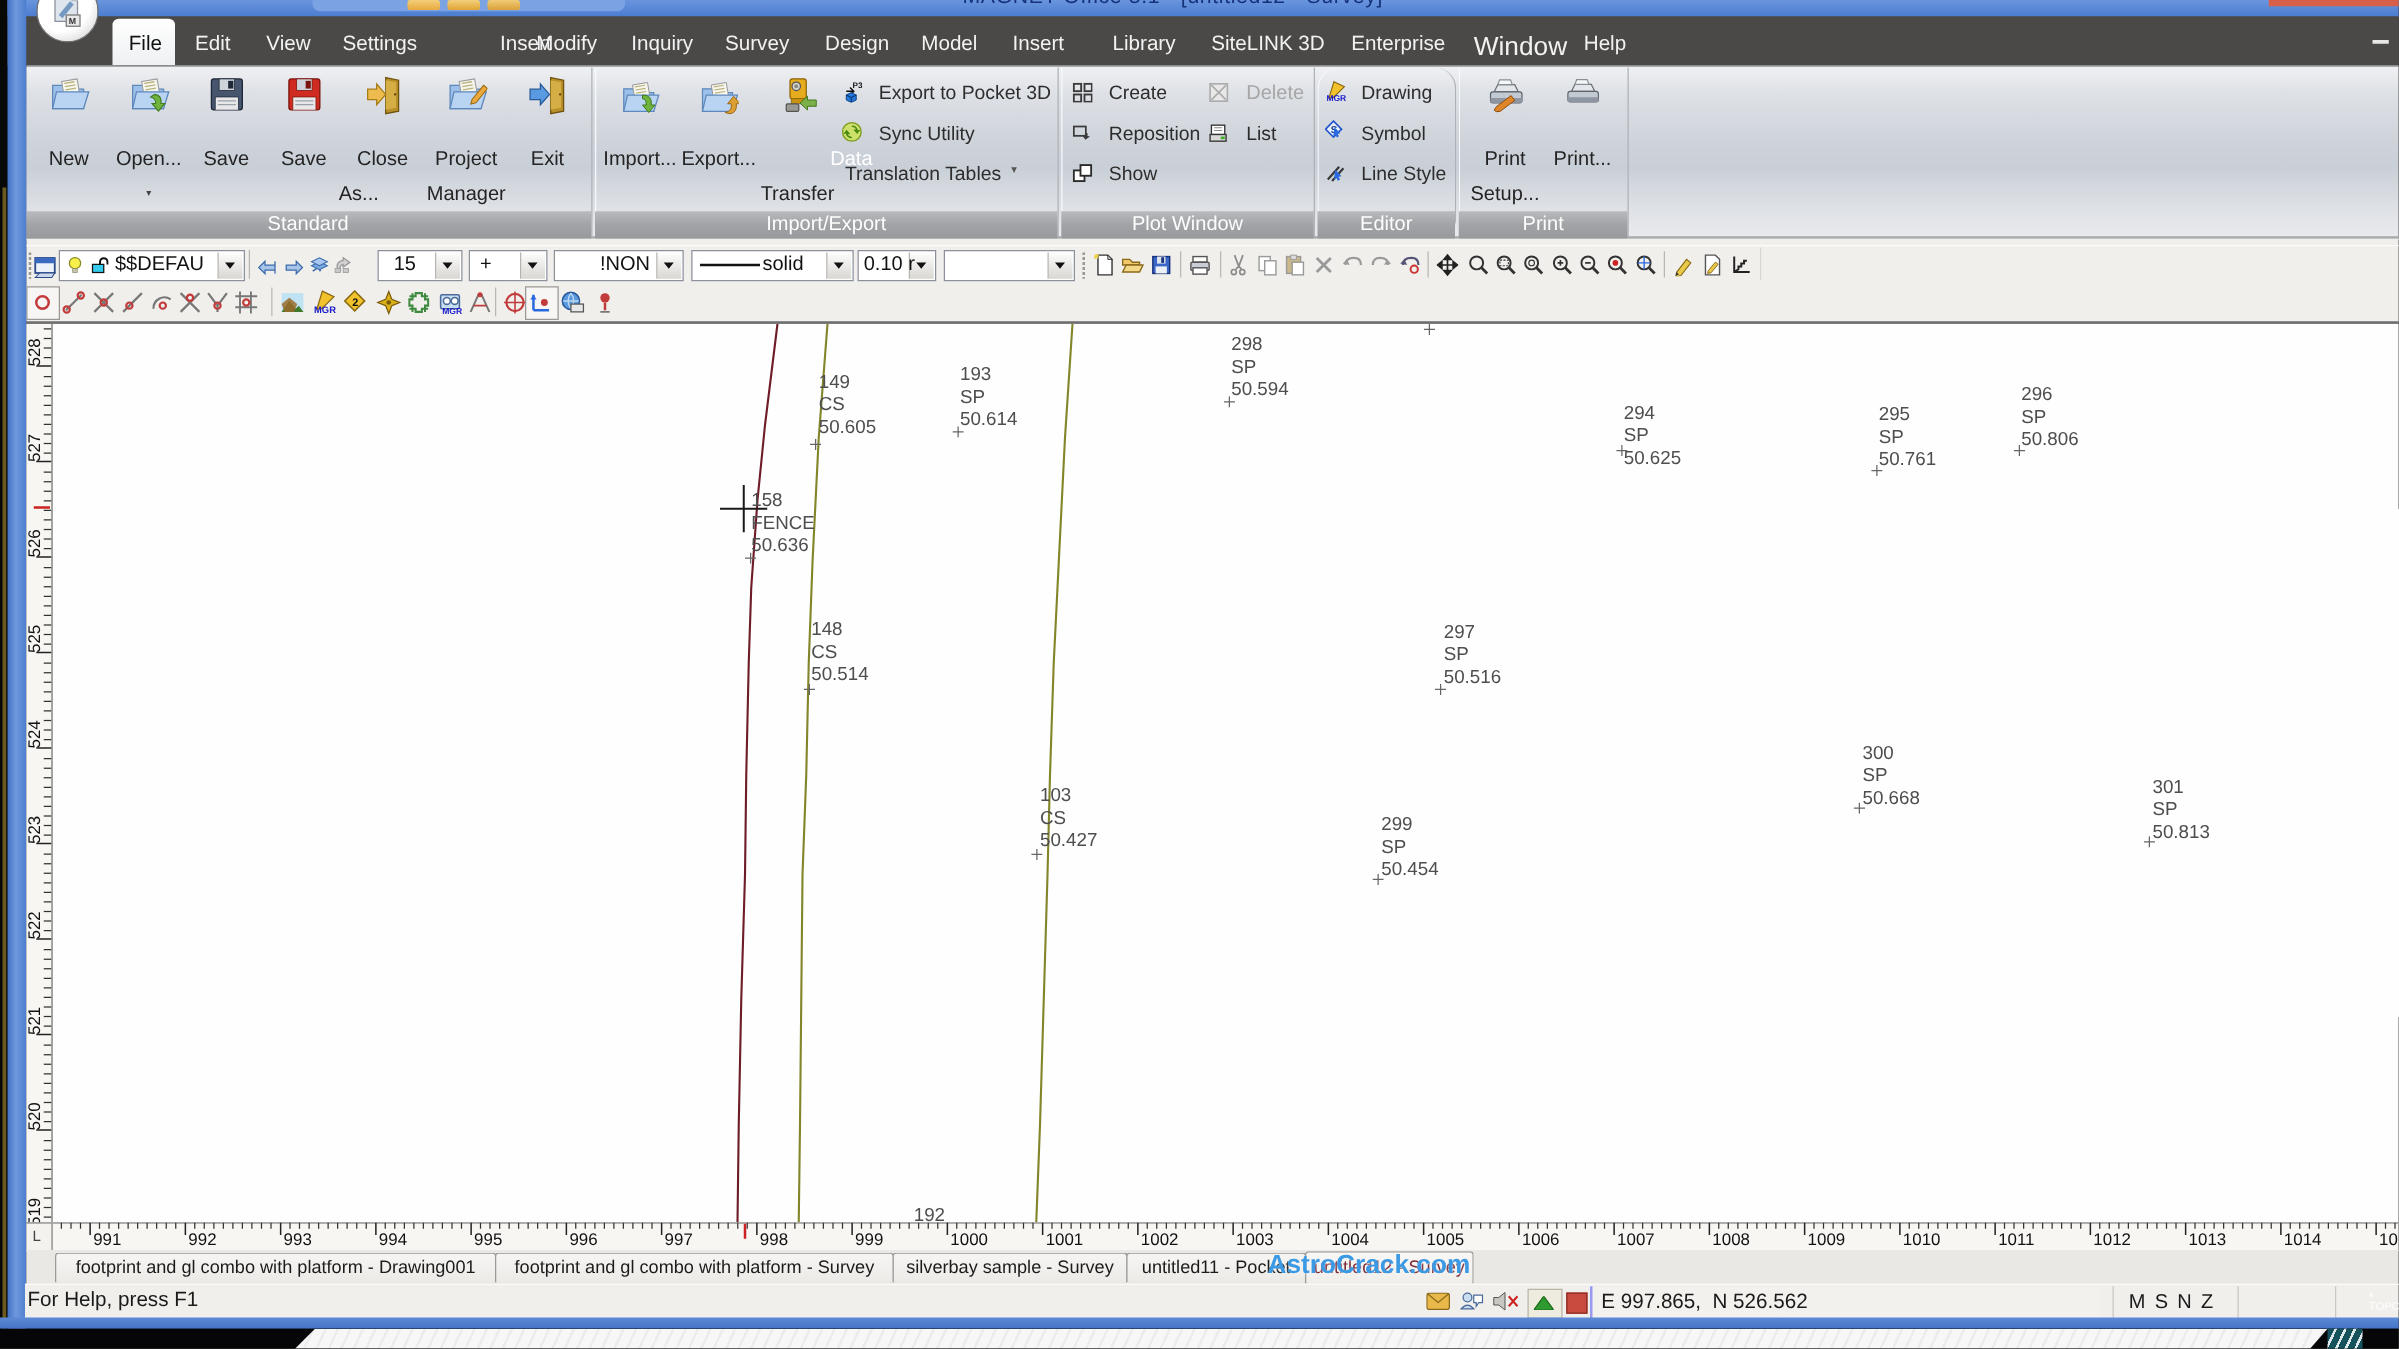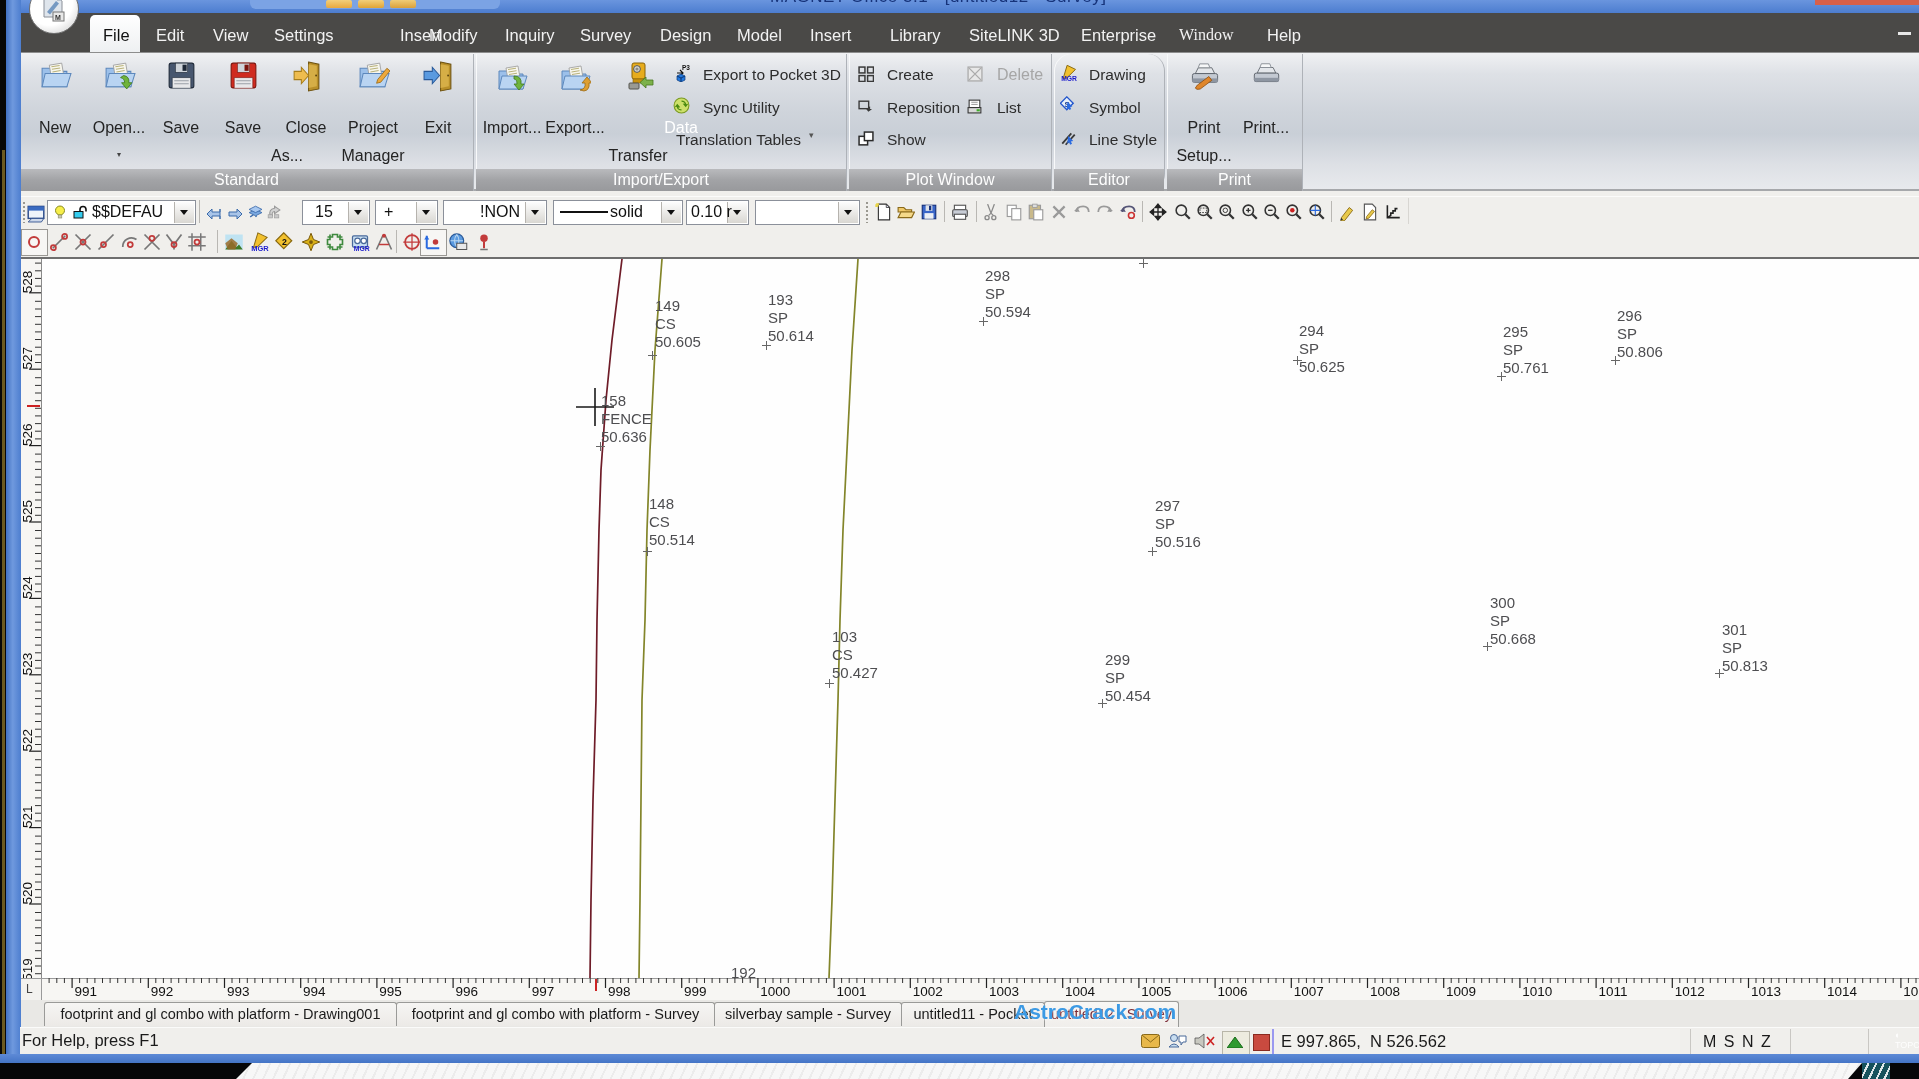--- a/index.html
+++ b/index.html
@@ -38,21 +38,21 @@
 <div class="t" style="position:absolute;left:359px;top:26px;font-size:16.5px;color:#f2f2f2;margin-left:41px;">Insert</div>
 <div class="t" style="position:absolute;left:429px;top:26px;font-size:16.5px;color:#f2f2f2;">Modify</div>
 <div class="t" style="position:absolute;left:505px;top:26px;font-size:16.5px;color:#f2f2f2;">Inquiry</div>
 <div class="t" style="position:absolute;left:580px;top:26px;font-size:16.5px;color:#f2f2f2;">Survey</div>
 <div class="t" style="position:absolute;left:660px;top:26px;font-size:16.5px;color:#f2f2f2;">Design</div>
 <div class="t" style="position:absolute;left:737px;top:26px;font-size:16.5px;color:#f2f2f2;">Model</div>
 <div class="t" style="position:absolute;left:810px;top:26px;font-size:16.5px;color:#f2f2f2;">Insert</div>
 <div class="t" style="position:absolute;left:890px;top:26px;font-size:16.5px;color:#f2f2f2;">Library</div>
 <div class="t" style="position:absolute;left:969px;top:26px;font-size:16.5px;color:#f2f2f2;">SiteLINK 3D</div>
 <div class="t" style="position:absolute;left:1081px;top:26px;font-size:16.5px;color:#f2f2f2;">Enterprise</div>
-<div class="t" style="position:absolute;left:1179px;top:26px;font-size:16px;color:#f2f2f2;font-family:Liberation Serif, serif;">Window</div>
+<div class="t" style="position:absolute;left:1179px;top:26px;font-size:21px;color:#f2f2f2;">Window</div>
 <div class="t" style="position:absolute;left:1267px;top:26px;font-size:16.5px;color:#f2f2f2;">Help</div>
 <div style="position:absolute;left:90px;top:15px;width:50px;height:37px;background:linear-gradient(#ffffff,#eef0f2);border-radius:5px 5px 0 0;"></div>
 <div class="t" style="position:absolute;left:103px;top:26px;font-size:16.5px;color:#111;">File</div>
 <div style="position:absolute;left:1898px;top:32px;width:13px;height:3px;background:#e8e8e8;"></div>
 <div style="position:absolute;left:21px;top:52px;width:1898px;height:139px;background:linear-gradient(180deg,#f0f1f3 0%,#dee1e6 15%,#cfd4db 42%,#c9cfd7 58%,#dde0e5 80%,#e9ebee 100%);border-top:1px solid #8d8d8d;"></div>
 <div style="position:absolute;left:21px;top:189px;width:1898px;height:2px;background:#a6a8ab;"></div>
 <div style="position:absolute;left:20px;top:54px;width:453px;height:137px;border-right:1px solid #aeb2b8;box-shadow:inset 1px 0 0 #f8f9fa;">
     <div style="position:absolute;left:0;right:0;bottom:0;height:22px;background:linear-gradient(#b9babd,#a2a3a6 50%,#98999c);color:#fdfdfd;font-size:16px;text-align:center;line-height:21px;">Standard</div>
   </div>
 <div style="position:absolute;left:476px;top:54px;width:370px;height:137px;border-right:1px solid #aeb2b8;box-shadow:inset 1px 0 0 #f8f9fa;">

